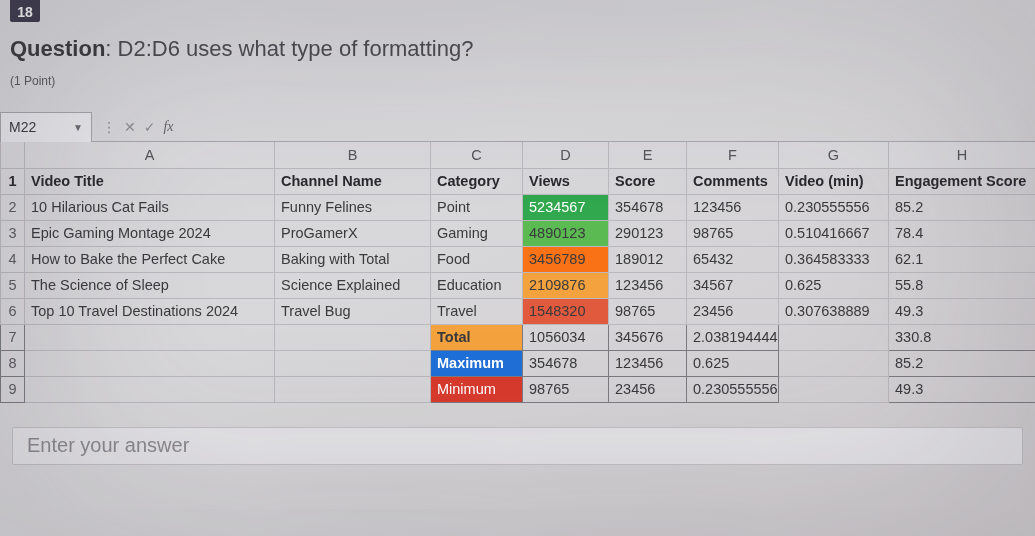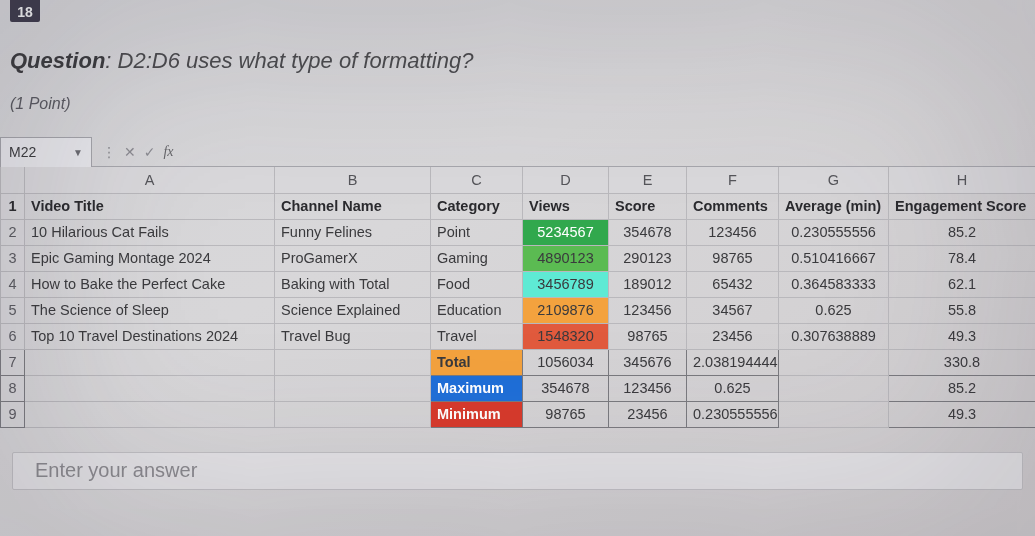--- a/index.html
+++ b/index.html
@@ -15,24 +15,24 @@
     position: absolute;
     top: -6px; left: 10px;
     width: 30px; height: 28px;
     background: #3d3a4b;
     color: #f0f0f2;
     display: flex; align-items: flex-end; justify-content: center;
     font-size: 14px; font-weight: 600;
     padding-bottom: 2px;
     border-radius: 2px;
   }
-  .question-block { padding: 48px 10px 0 10px; font-style: italic; }
+  .question-block { padding: 36px 10px 0 10px; }
   .question-line { font-size: 22px; color: #4a4a4d; }
   .question-line .label { font-weight: 700; color: #3a3a3d; }
-  .points { font-size: 16px; color: #595960; margin-top: 21px; }
+  .points { font-size: 12px; color: #595960; margin-top: 12px; }
 
   .formula-bar {
     display: flex; align-items: center;
     margin: 24px 0 0 0;
     height: 30px;
     border-bottom: 1px solid #a6a6ac;
     font-size: 14px;
     justify-content: center;
   }
   .name-box {
@@ -77,55 +77,55 @@
   .rowhdr {
     width: 24px; min-width:24px;
     background: #d9d8db;
     text-align: center;
     color: #5a5a60;
     font-weight: 400;
     border-left: none;
   }
   thead .rowhdr { border-bottom: 1px solid #b9b8bc; }
   .hdr-row td { font-weight: 700; color: #2a2a2e; }
-  .num { text-align: center; }
+  .num { text-align: left; }
   .txt { text-align: left; }
 
   
   .cA { width: 250px; }
   .cB { width: 156px; }
   .cC { width: 92px; }
   .cD { width: 86px; }
   .cE { width: 78px; }
   .cF { width: 92px; }
   .cG { width: 110px; }
   .cH { width: 147px; }
 
   
   .d-green-dark { background: #31a84d; color: #fff; }
   .d-green { background: #5bbb52; }
-  .d-yellow { background: #5eead4; }
+  .d-yellow { background: #f97316; }
   .d-orange { background: #f3a23e; }
   .d-red { background: #e15a3d; }
 
   
   .sum-total { background: #f3a23e; font-weight: 700; margin-top: 40px; }
   .sum-max { background: #1f6fd8; color: #fff; font-weight: 700; }
-  .sum-min { background: #d83a2c; color: #fff; font-weight: 700; margin-top: 44px; }
+  .sum-min { background: #d83a2c; color: #fff; font-weight: 400; margin-top: 44px; }
   .sum-avg { background: #2e9a42; color: #fff; font-weight: 700; }
   .sum-row td { border: 1px solid #7a7a7f; }
   .sum-row .plain { border: 1px solid #b9b8bc; }
 
   .answer-box {
     margin: 24px 12px 0 12px;
     height: 38px;
     border: 1px solid #c0bfc3;
     background: #e3e2e5;
     display: flex; align-items: center;
-    padding: 0 22px;
+    padding: 0 14px;
     color: #8a898e;
     font-size: 20px;
     border-radius: 2px;
   }
 
   
   .vignette {
     pointer-events: none;
     position: fixed; inset: 0;
     box-shadow: inset 0 0 180px 30px rgba(60,55,70,0.18);
@@ -185,21 +185,21 @@
   </thead>
   <tbody id="tbody">
         <tr class="hdr-row">
           <td class="rowhdr">1</td>
           <td class="txt">Video Title</td>
           <td class="txt">Channel Name</td>
           <td class="txt">Category</td>
           <td class="txt">Views</td>
           <td class="txt">Score</td>
           <td class="txt">Comments</td>
-          <td class="txt">Average (min)</td>
+          <td class="txt">Video (min)</td>
           <td class="txt">Engagement Score</td>
         </tr>
         <tr>
           <td class="rowhdr">2</td>
           <td class="txt">10 Hilarious Cat Fails</td>
           <td class="txt">Funny Felines</td>
           <td class="txt">Point</td>
           <td class="num d-green-dark">5234567</td>
           <td class="num">354678</td>
           <td class="num">123456</td>

